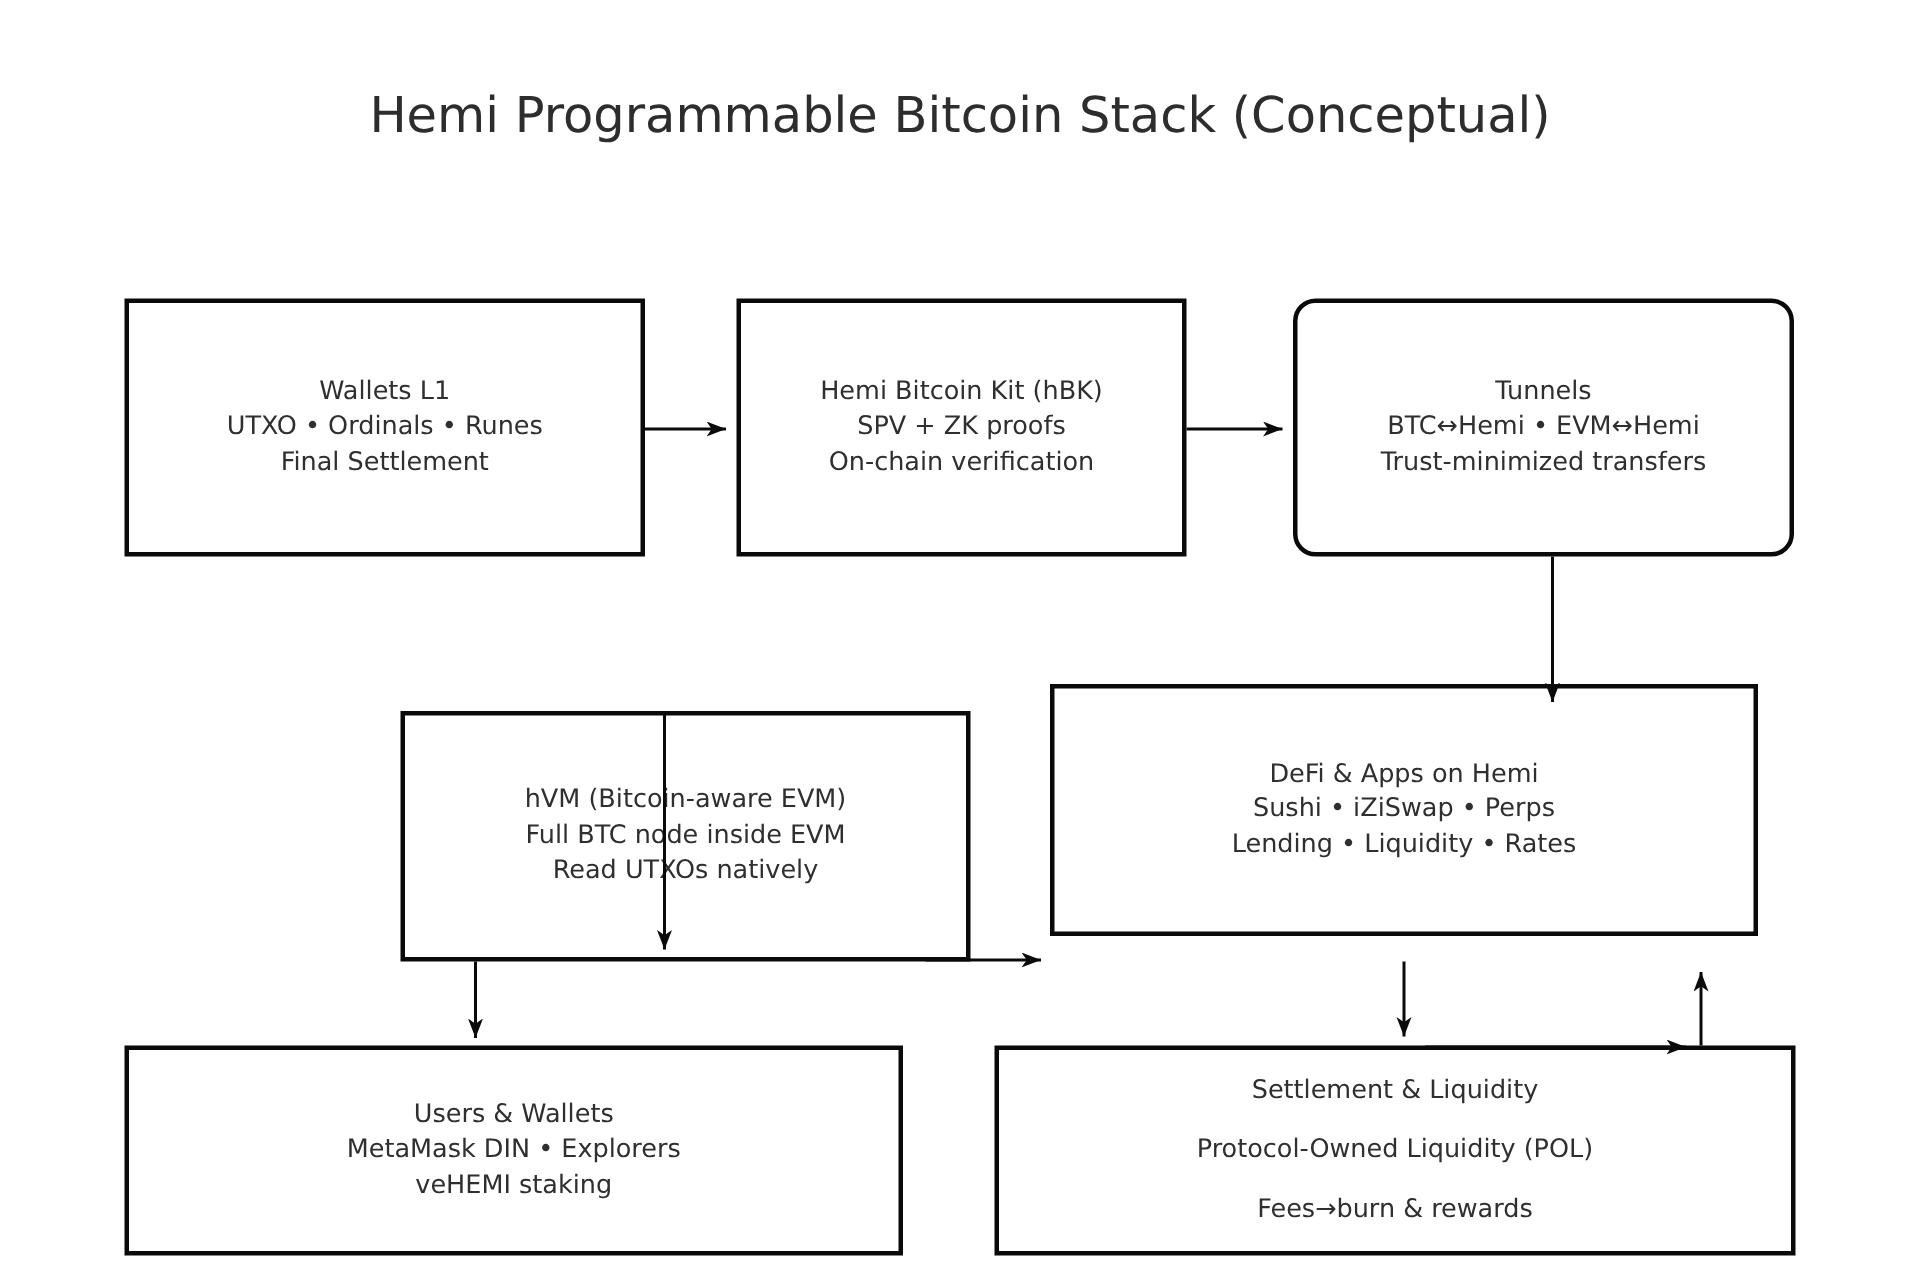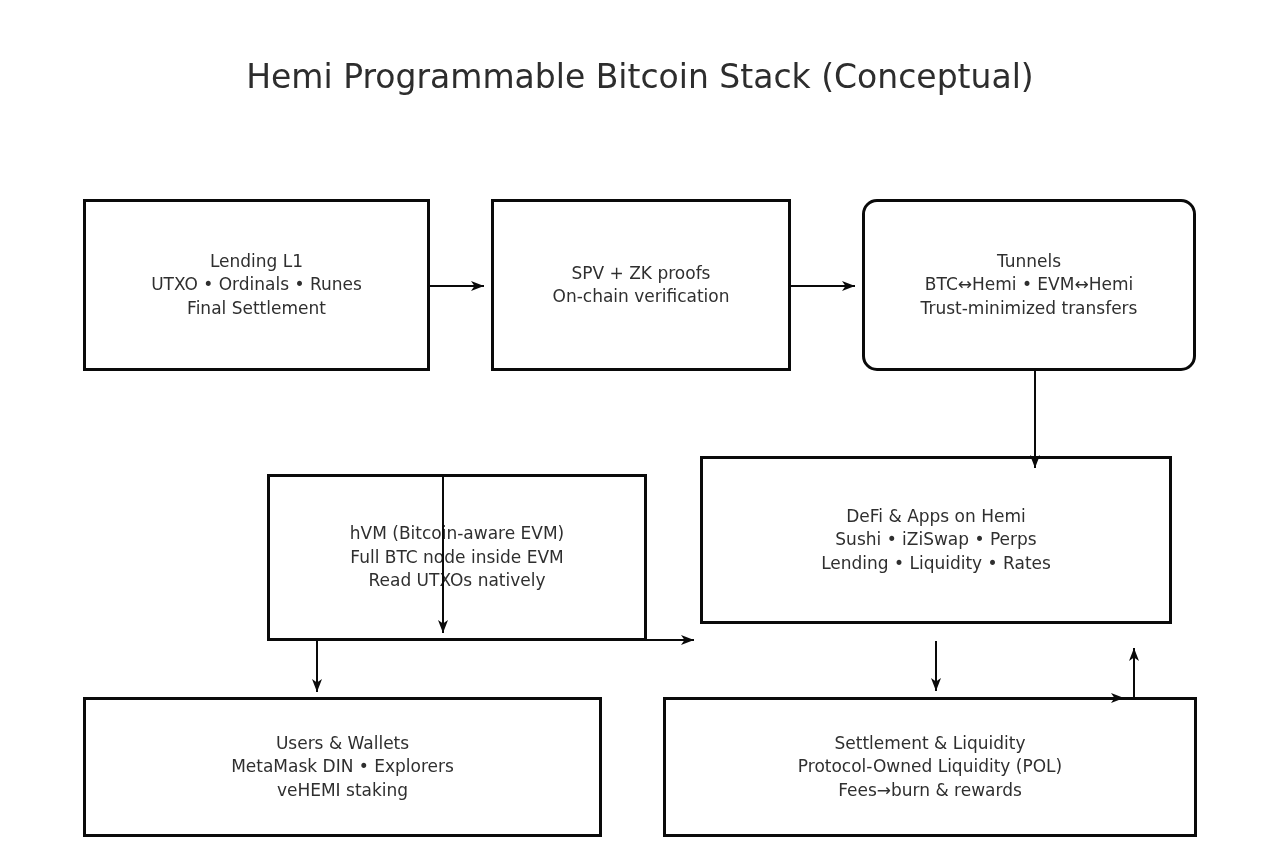--- a/index.html
+++ b/index.html
@@ -16,43 +16,44 @@
     display:flex;flex-direction:column;justify-content:center;align-items:center;
     text-align:center;color:#2f2f2f;font-size:17px;line-height:23.5px;
     background:transparent;
   }
   .b1{left:83px;top:155px;width:347px;height:172px;}
   .b2{left:491px;top:155px;width:300px;height:172px;}
   .b3{left:862px;top:155px;width:334px;height:172px;border-radius:15px;}
   .b4{left:267px;top:430px;width:380px;height:167px;}
   .b5{left:700px;top:412px;width:472px;height:168px;}
   .b6{left:83px;top:653px;width:519px;height:140px;}
-  .b7{left:663px;top:653px;width:534px;height:140px;}
+  .b7{left:663px;top:653px;width:534px;height:140px;gap:16px;}
   .arrows{position:absolute;left:0;top:0;pointer-events:none;}
   .arrows line{stroke:#0a0a0a;stroke-width:2px;}
   .watermark{
     position:absolute;left:1129px;top:809px;height:38px;
     display:flex;align-items:center;gap:7px;color:#d8d8d8;
   }
   .watermark .handle{font-size:22px;letter-spacing:.5px;white-space:nowrap;}
 </style>
 </head>
 <body>
 
 <div class="stage">
 
   <div class="title">Hemi Programmable Bitcoin Stack (Conceptual)</div>
 
   <div class="box b1">
-    <div>Lending L1</div>
+    <div>Wallets L1</div>
     <div>UTXO • Ordinals • Runes</div>
     <div>Final Settlement</div>
   </div>
 
   <div class="box b2">
+    <div>Hemi Bitcoin Kit (hBK)</div>
     <div>SPV + ZK proofs</div>
     <div>On-chain verification</div>
   </div>
 
   <div class="box b3">
     <div>Tunnels</div>
     <div>BTC↔Hemi • EVM↔Hemi</div>
     <div>Trust-minimized transfers</div>
   </div>
 

